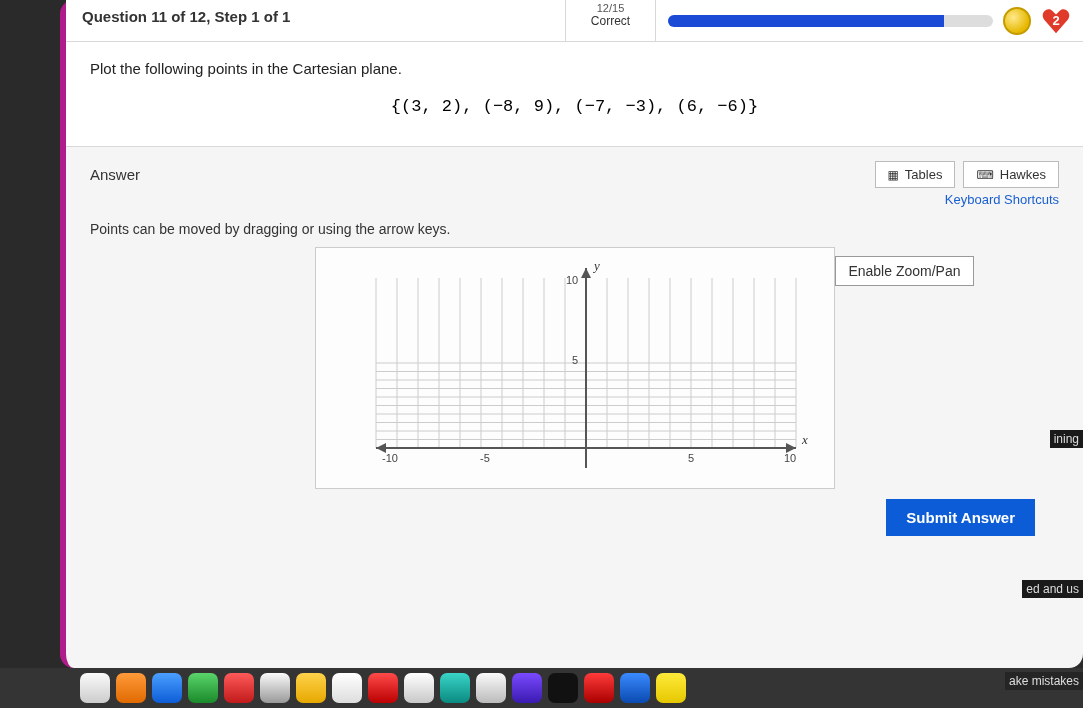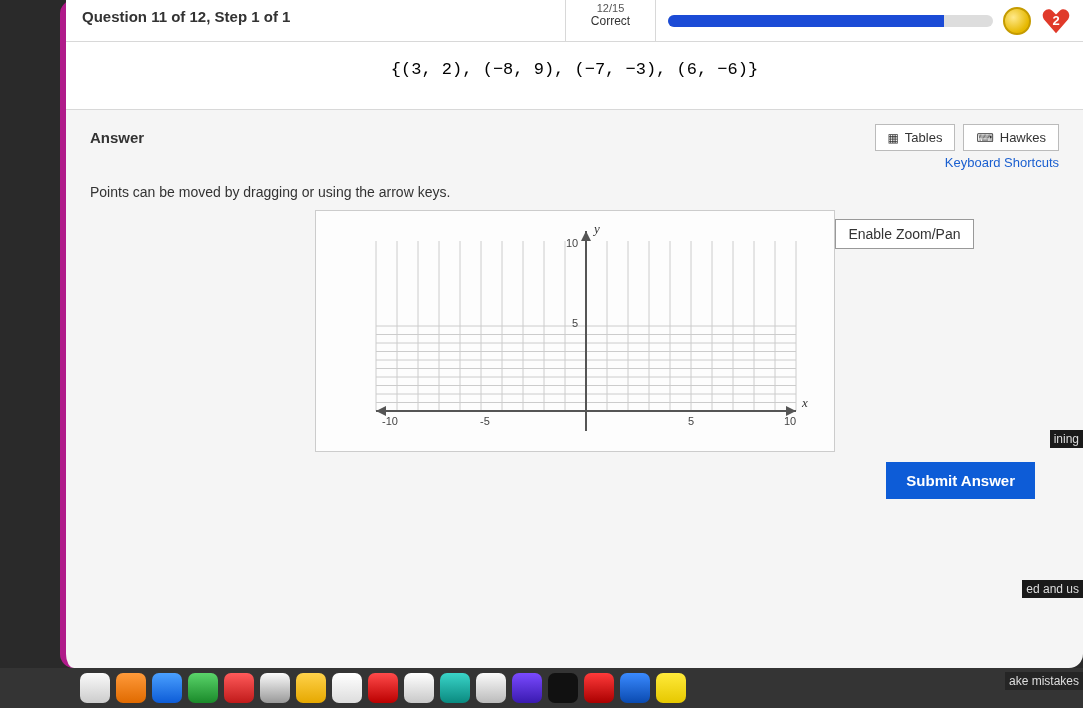--- a/index.html
+++ b/index.html
@@ -80,21 +80,21 @@
   }
   .q-text { font-size:15px; color:#222; margin-bottom:20px;}
   .q-points { text-align:center; font-size:17px; font-family: Liberation Mono, monospace;}
   .answer-section {
     padding: 14px 24px 10px;
   }
   .answer-header {
     display:flex; align-items:center; justify-content:space-between;
     margin-bottom:4px;
   }
-  .answer-label { font-weight:700; color:#333; font-size:15px;}
+  .answer-label { font-weight:400; color:#333; font-size:15px;}
   .tool-buttons { display:flex; gap:8px; align-items:center;}
   .tool-btn {
     background:#fff; border:1px solid #bbb; padding:5px 12px;
     font-size:13px; color:#333; cursor:pointer;
     display:flex; align-items:center; gap:6px;
   }
   .tool-btn .ico { font-size:12px; }
   .kb-shortcuts {
     text-align:right; color:#1a5fd0; font-size:13px; margin-bottom:14px;
     cursor:pointer;
@@ -166,20 +166,21 @@
       <div class="heart">
         <svg viewBox="0 0 32 32">
             <path d="M16 29 L3 14 C-1 8 6 0 12 5 L16 9 L20 5 C26 0 33 8 29 14 Z" fill="#e03a2a"></path>
           </svg>
         <span>2</span>
       </div>
     </div>
   </div>
 
   <div class="question-body">
+    <div class="q-text">Plot the following points in the Cartesian plane.</div>
     <div class="q-points">{(3, 2), (−8, 9), (−7, −3), (6, −6)}</div>
   </div>
 
   <div class="answer-section">
     <div class="answer-header">
       <div class="answer-label">Answer</div>
       <div class="tool-buttons">
         <button class="tool-btn">
           <span class="ico">▦</span>
           <span>Tables</span>

